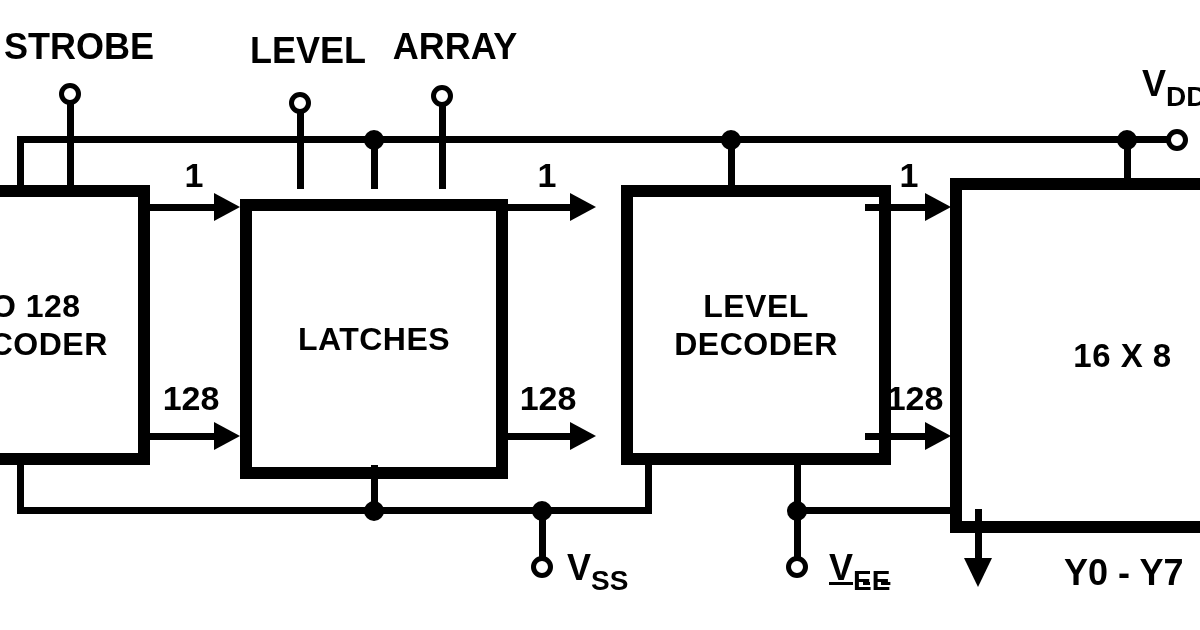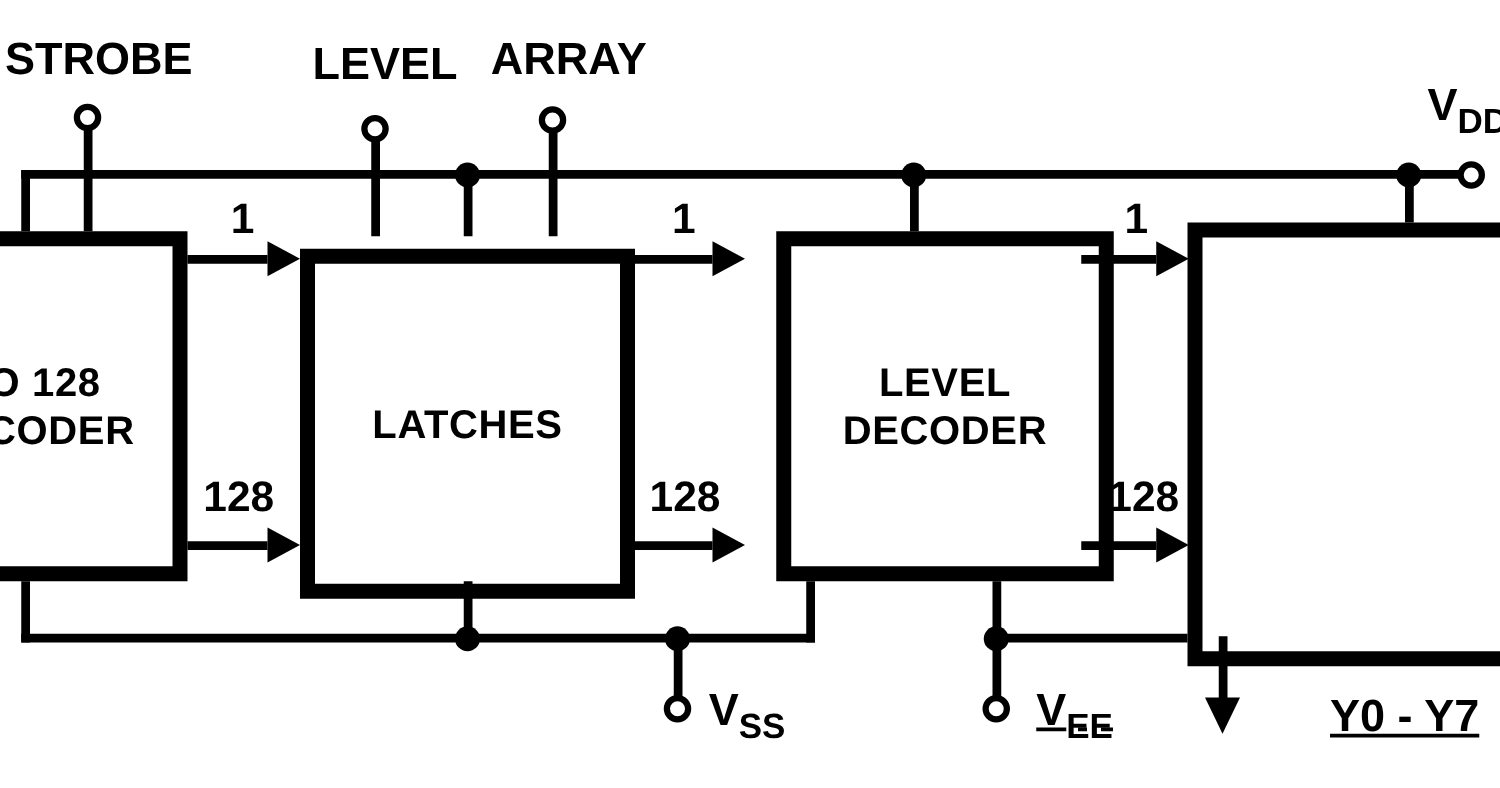--- a/index.html
+++ b/index.html
@@ -66,20 +66,21 @@
   <div class="block" style="left:240px;top:199px;width:244px;height:256px;">
     <div>LATCHES</div>
   </div>
 
   <div class="block" style="left:621px;top:185px;width:246px;height:256px;">
     <div>LEVEL</div>
     <div>DECODER</div>
   </div>
 
   <div class="block sa" style="left:950px;top:178px;width:321px;height:331px;">
+    <div>16 X 8</div>
   </div>
 
   <div class="wire" style="left:150px;top:204px;width:64px;height:7px;"></div>
   <div class="ah-r" style="left:214px;top:193px;"></div>
   <div class="num" style="left:194px;top:158px;">1</div>
 
   <div class="wire" style="left:508px;top:204px;width:62px;height:7px;"></div>
   <div class="ah-r" style="left:570px;top:193px;"></div>
   <div class="num" style="left:547px;top:158px;">1</div>
 
@@ -112,15 +113,15 @@
 
   <div class="wire" style="left:797px;top:507px;width:153px;height:7px;"></div>
   <div class="wire" style="left:794px;top:465px;width:7px;height:49px;"></div>
   <div class="dot" style="left:787px;top:501px;"></div>
   <div class="wire" style="left:794px;top:511px;width:7px;height:47px;"></div>
   <div class="term" style="left:786px;top:556px;"></div>
   <div class="plabel" style="left:829px;top:550px;text-decoration:underline;"><span>V</span><span class="sub">EE</span></div>
 
   <div class="wire" style="left:975px;top:509px;width:7px;height:52px;"></div>
   <div class="ah-d" style="left:964px;top:558px;"></div>
-  <div class="lbl" style="left:1064px;top:555px;text-decoration:underline;">Y0 - Y7</div>
+  <div class="lbl" style="left:1064px;top:555px;">Y0 - Y7</div>
 
 </div>
 
 </body></html>

